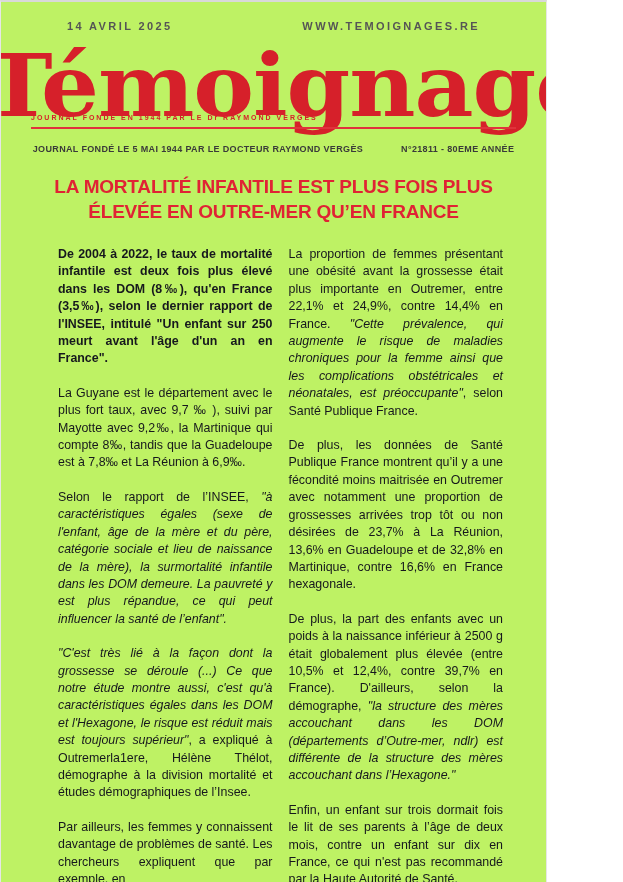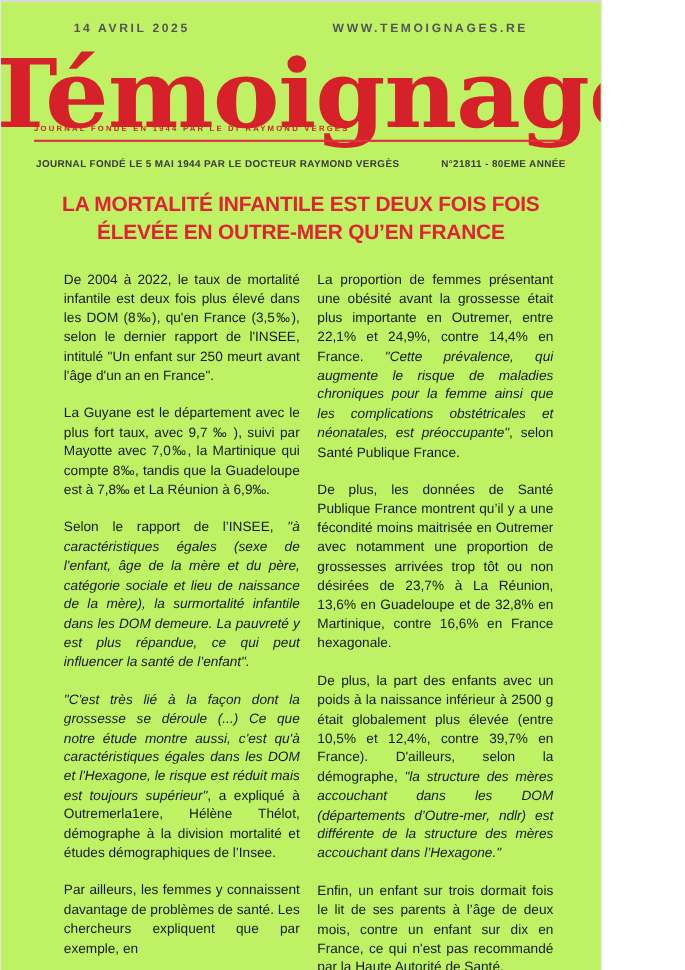--- a/index.html
+++ b/index.html
@@ -113,21 +113,21 @@
   }
   .col { width: 251px; }
   .col p {
     margin: 0 0 17px 0;
     font-size: 12.4px;
     line-height: 17.4px;
     color: #16181d;
     text-align: justify;
     hyphens: none;
   }
-  .col p.lead { font-weight: normal; }
+  .col p.lead { font-weight: bold; }
   .col p.indent { text-indent: 14px; }
   .col p em { font-style: italic; }
 </style>
 </head>
 <body>
 
 <div id="page">
 
   <div class="topbar">
     <span>14 AVRIL 2025</span>
@@ -138,27 +138,27 @@
     <span class="logo-word">Témoignages</span>
     <span class="logo-strap">JOURNAL FONDÉ EN 1944 PAR LE Dr RAYMOND VERGÈS</span>
     <div class="logo-rule"></div>
   </div>
 
   <div class="foundedbar">
     <span>JOURNAL FONDÉ LE 5 MAI 1944 PAR LE DOCTEUR RAYMOND VERGÈS</span>
     <span>N°21811 - 80EME ANNÉE</span>
   </div>
 
-  <h1 class="headline">LA MORTALITÉ INFANTILE EST DEUX FOIS FOIS ÉLEVÉE EN OUTRE-MER QU’EN FRANCE</h1>
+  <h1 class="headline">LA MORTALITÉ INFANTILE EST PLUS FOIS PLUS ÉLEVÉE EN OUTRE-MER QU’EN FRANCE</h1>
 
   <div class="columns">
 
     <div class="col">
       <p class="lead">De 2004 à 2022, le taux de mortalité infantile est deux fois plus élevé dans les DOM (8‰), qu'en France (3,5‰), selon le dernier rapport de l'INSEE, intitulé "Un enfant sur 250 meurt avant l'âge d'un an en France".</p>
-      <p>La Guyane est le département avec le plus fort taux, avec 9,7 ‰ ), suivi par Mayotte avec 7,0‰, la Martinique qui compte 8‰, tandis que la Guadeloupe est à 7,8‰ et La Réunion à 6,9‰.</p>
+      <p>La Guyane est le département avec le plus fort taux, avec 9,7 ‰ ), suivi par Mayotte avec 9,2‰, la Martinique qui compte 8‰, tandis que la Guadeloupe est à 7,8‰ et La Réunion à 6,9‰.</p>
       <p><span>Selon le rapport de l’INSEE, </span><em>"à caractéristiques égales (sexe de l'enfant, âge de la mère et du père, catégorie sociale et lieu de naissance de la mère), la surmortalité infantile dans les DOM demeure. La pauvreté y est plus répandue, ce qui peut influencer la santé de l’enfant".</em></p>
       <p><em>"C'est très lié à la façon dont la grossesse se déroule (...) Ce que notre étude montre aussi, c'est qu'à caractéristiques égales dans les DOM et l'Hexagone, le risque est réduit mais est toujours supérieur"</em><span>, a expliqué à Outremerla1ere, Hélène Thélot, démographe à la division mortalité et études démographiques de l’Insee.</span></p>
       <p>Par ailleurs, les femmes y connaissent davantage de problèmes de santé. Les chercheurs expliquent que par exemple, en</p>
     </div>
 
     <div class="col">
       <p><span>La proportion de femmes présentant une obésité avant la grossesse était plus importante en Outremer, entre 22,1% et 24,9%, contre 14,4% en France. </span><em>"Cette prévalence, qui augmente le risque de maladies chroniques pour la femme ainsi que les complications obstétricales et néonatales, est préoccupante"</em><span>, selon Santé Publique France.</span></p>
       <p>De plus, les données de Santé Publique France montrent qu’il y a une fécondité moins maitrisée en Outremer avec notamment une proportion de grossesses arrivées trop tôt ou non désirées de 23,7% à La Réunion, 13,6% en Guadeloupe et de 32,8% en Martinique, contre 16,6% en France hexagonale.</p>
       <p><span>De plus, la part des enfants avec un poids à la naissance inférieur à 2500 g était globalement plus élevée (entre 10,5% et 12,4%, contre 39,7% en France). D'ailleurs, selon la démographe, </span><em>"la structure des mères accouchant dans les DOM (départements d’Outre-mer, ndlr) est différente de la structure des mères accouchant dans l’Hexagone."</em></p>
       <p>Enfin, un enfant sur trois dormait fois le lit de ses parents à l’âge de deux mois, contre un enfant sur dix en France, ce qui n'est pas recommandé par la Haute Autorité de Santé.</p>

